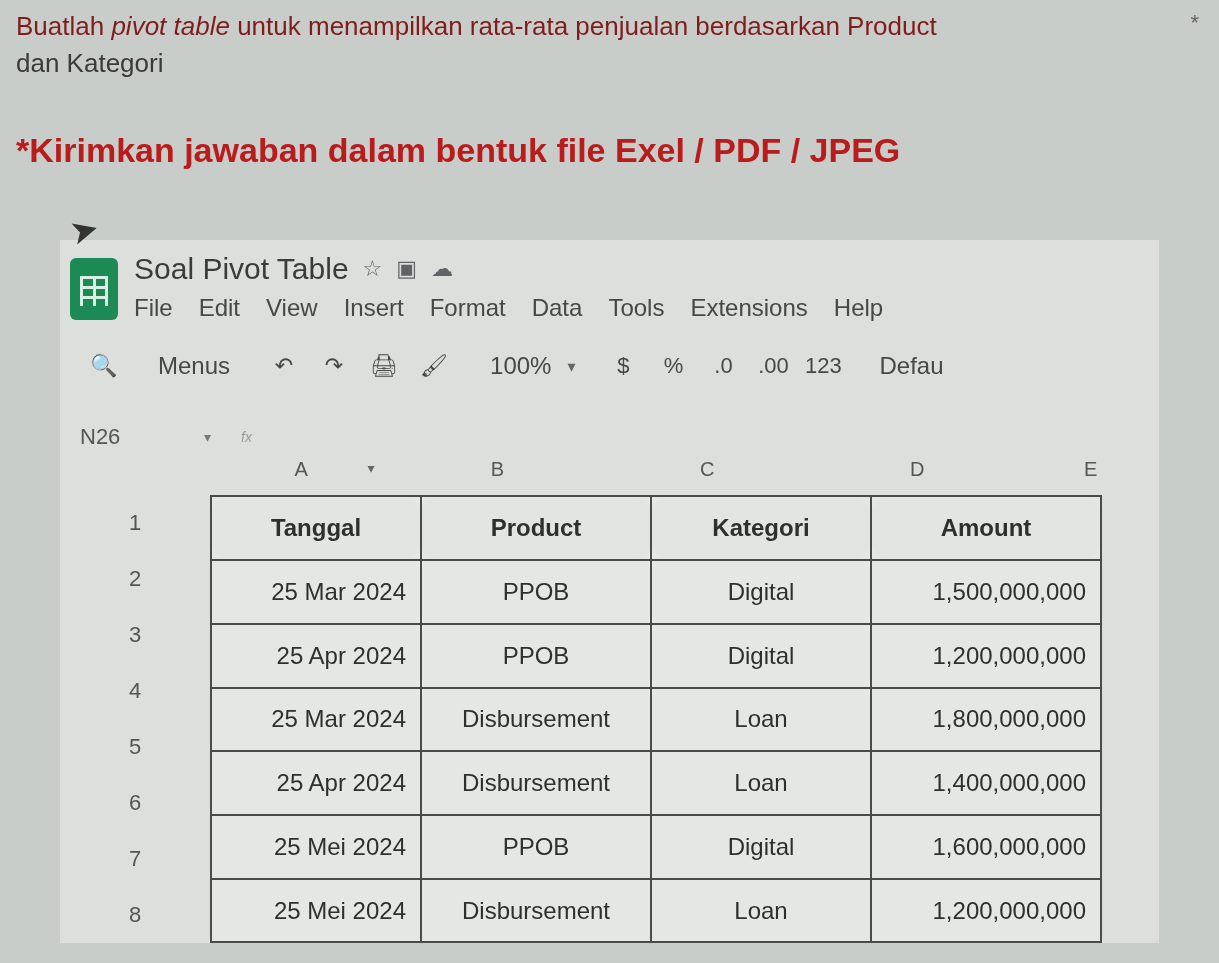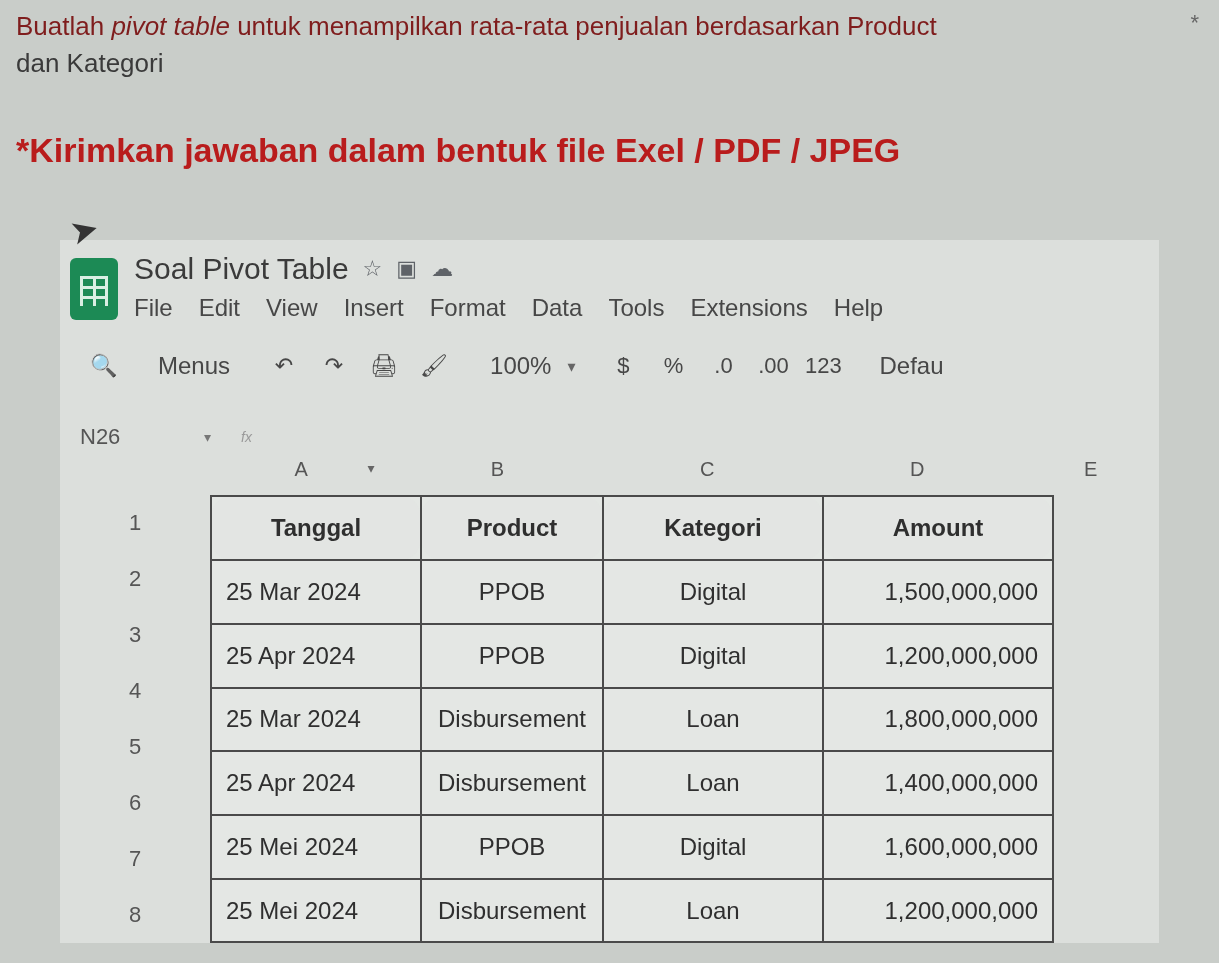--- a/index.html
+++ b/index.html
@@ -120,24 +120,24 @@
     font-size:24px;
     color:#2f2f2f;
     padding:0 14px;
   }
   table.data th{
     font-weight:bold; text-align:center;
     background: rgba(225,228,225,0.5);
     border-radius: 21px;
   }
   .col-tgl{ width:210px; text-align:left;}
-  .col-prod{ width:182px; text-align:center;margin-top:11px;}
+  .col-prod{ width:230px; text-align:center;margin-top:11px;}
   .col-kat{ width:220px; text-align:center;}
   .col-amt{ width:230px; text-align:right;}
-  td.col-tgl{text-align:left;}
+  td.col-tgl{text-align:right;}
   td.col-prod{text-align:center;}
   td.col-kat{}
   td.col-amt{text-align:right;}
 </style>
 </head>
 <body>
 
 <div class="question-area">
   <div class="q-line1">
     <span>Buatlah </span><span class="italic">pivot table</span><span> untuk menampilkan rata-rata penjualan berdasarkan Product</span>

